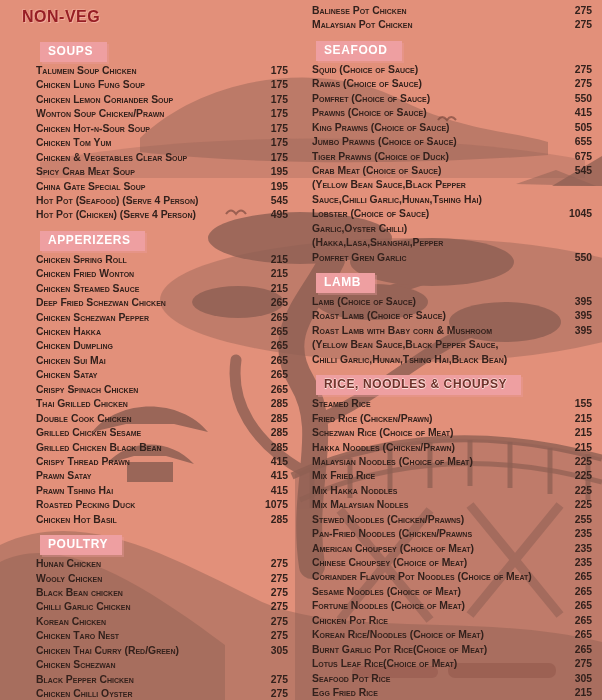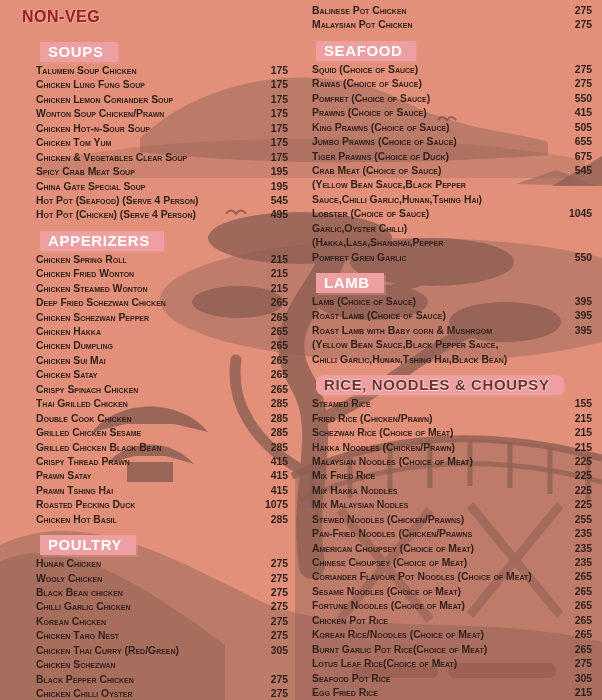--- a/index.html
+++ b/index.html
@@ -15,27 +15,26 @@
   .menu-title{
     margin:4px 0 8px -8px;
     font-size:16px;font-weight:800;letter-spacing:.5px;
     color:#971F25;
     text-shadow:1px 1px 0 rgba(244,178,163,.85), -1px -1px 0 rgba(244,178,163,.55);
   }
   .chip{
     display:inline-block;position:relative;z-index:2;
     margin:8px 0 2px 10px;padding:1px 14px 2px 8px;
     background:#EE9FA1;color:#FFFFFF;
-    font-size:15px;font-weight:800;letter-spacing:.6px;line-height:17px;
+    font-size:12px;font-weight:800;letter-spacing:.6px;line-height:17px;
     box-shadow:2px 2px 0 rgba(238,159,161,.35);
   }
   .chip-dark{
     color:#6F322B;
     text-shadow:0 1px 0 rgba(255,236,230,.9),0 -1px 0 rgba(255,236,230,.6),1px 0 0 rgba(255,236,230,.6);
-    border-radius:7px;
   }
   .rows{position:relative;z-index:2;}
   .row{
     display:flex;align-items:baseline;height:14.45px;
     font-size:10.4px;font-weight:700;line-height:14.45px;
     color:#33211C;padding-left:6px;
   }
   .row .iname{
     flex:1;white-space:nowrap;
     font-variant-caps:small-caps;letter-spacing:0;
@@ -170,21 +169,21 @@
         <div class="block"><div class="chip">APPERIZERS</div><div class="rows">
             <div class="row">
               <span class="iname">Chicken Spring Roll</span>
               <span class="iprice">215</span>
             </div>
             <div class="row">
               <span class="iname">Chicken Fried Wonton</span>
               <span class="iprice">215</span>
             </div>
             <div class="row">
-              <span class="iname">Chicken Steamed Wonton</span>
+              <span class="iname">Chicken Steamed Sauce</span>
               <span class="iprice">215</span>
             </div>
             <div class="row">
               <span class="iname">Deep Fried Schezwan Chicken</span>
               <span class="iprice">265</span>
             </div>
             <div class="row">
               <span class="iname">Chicken Schezwan Pepper</span>
               <span class="iprice">265</span>
             </div>

